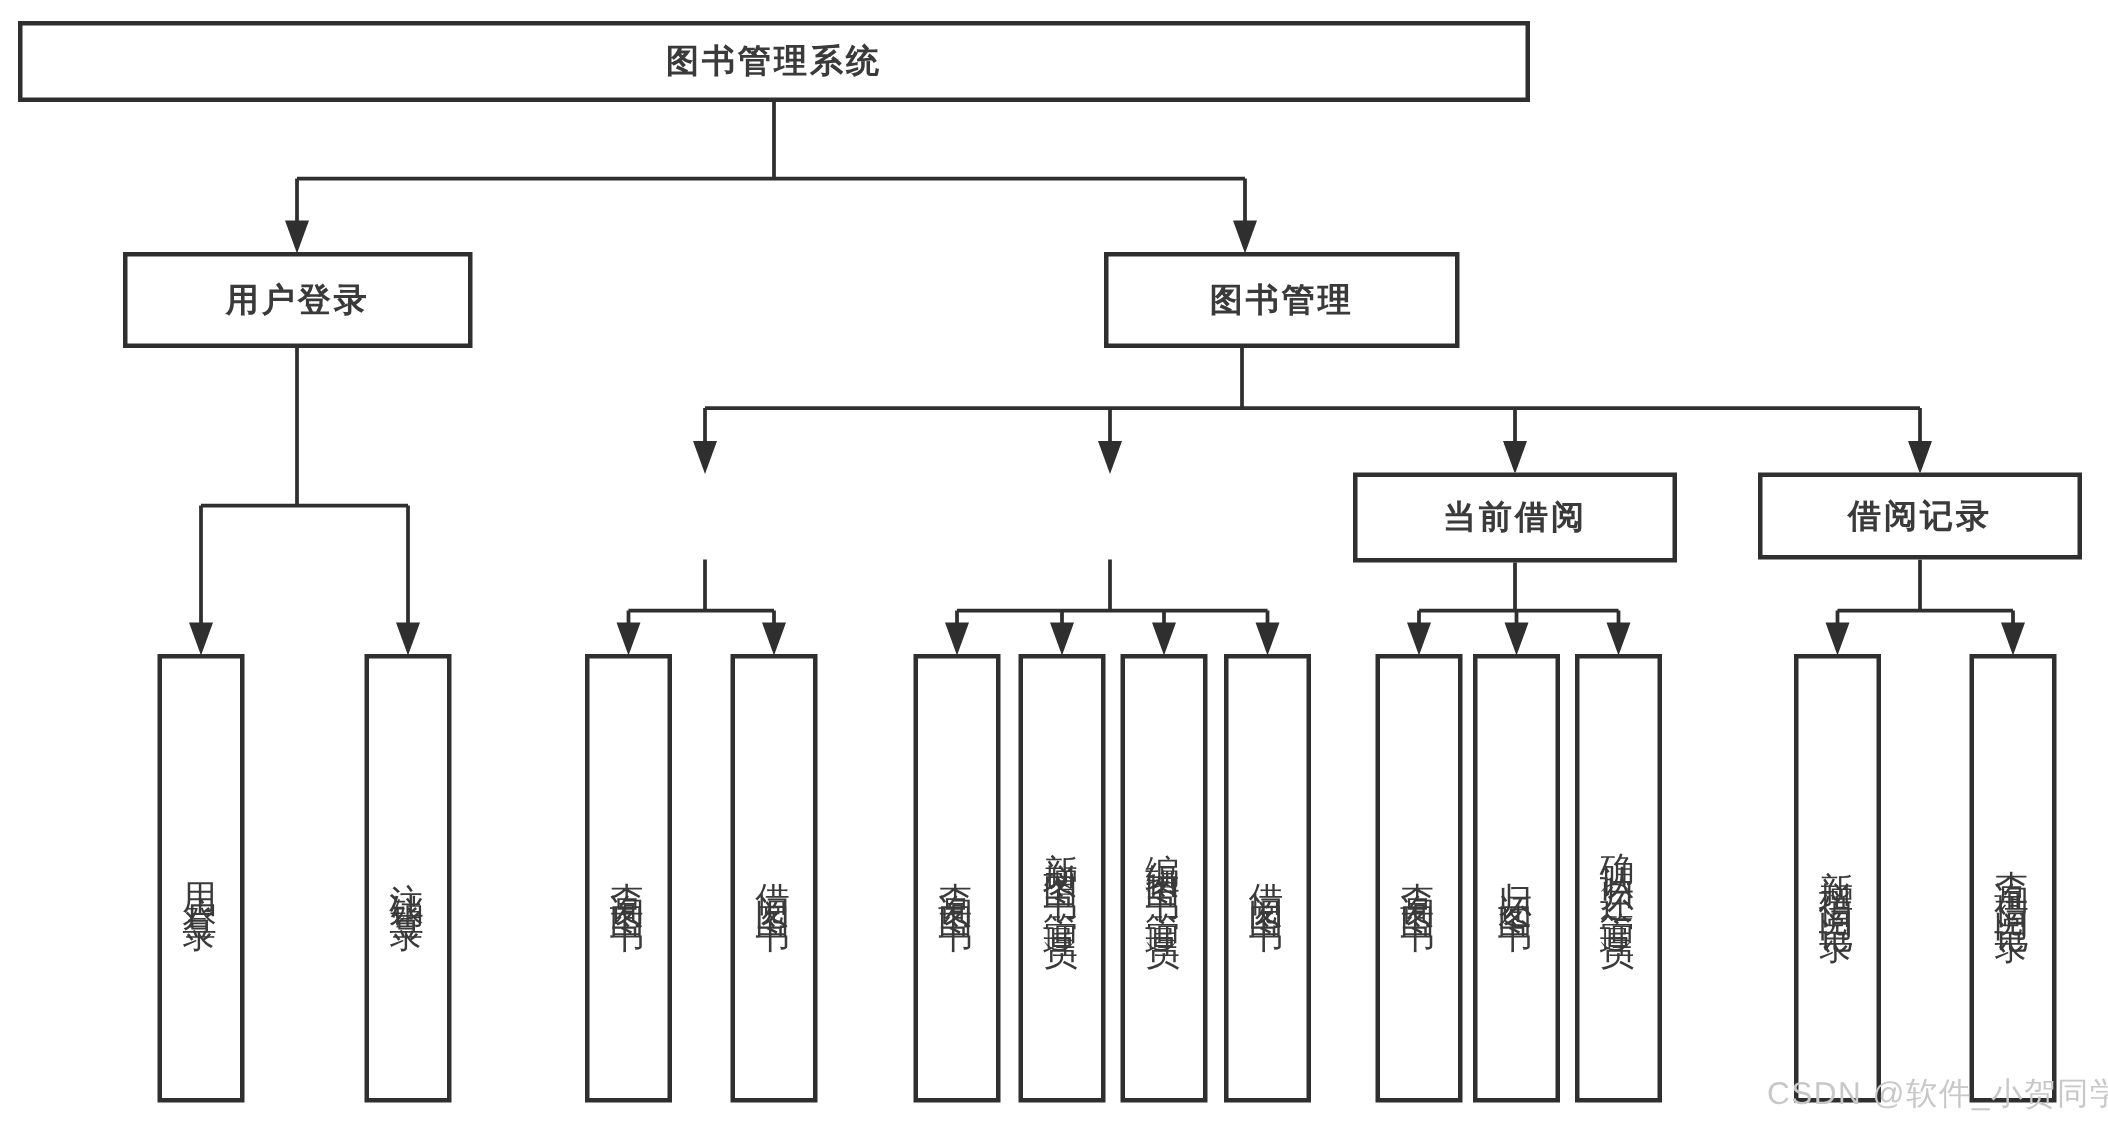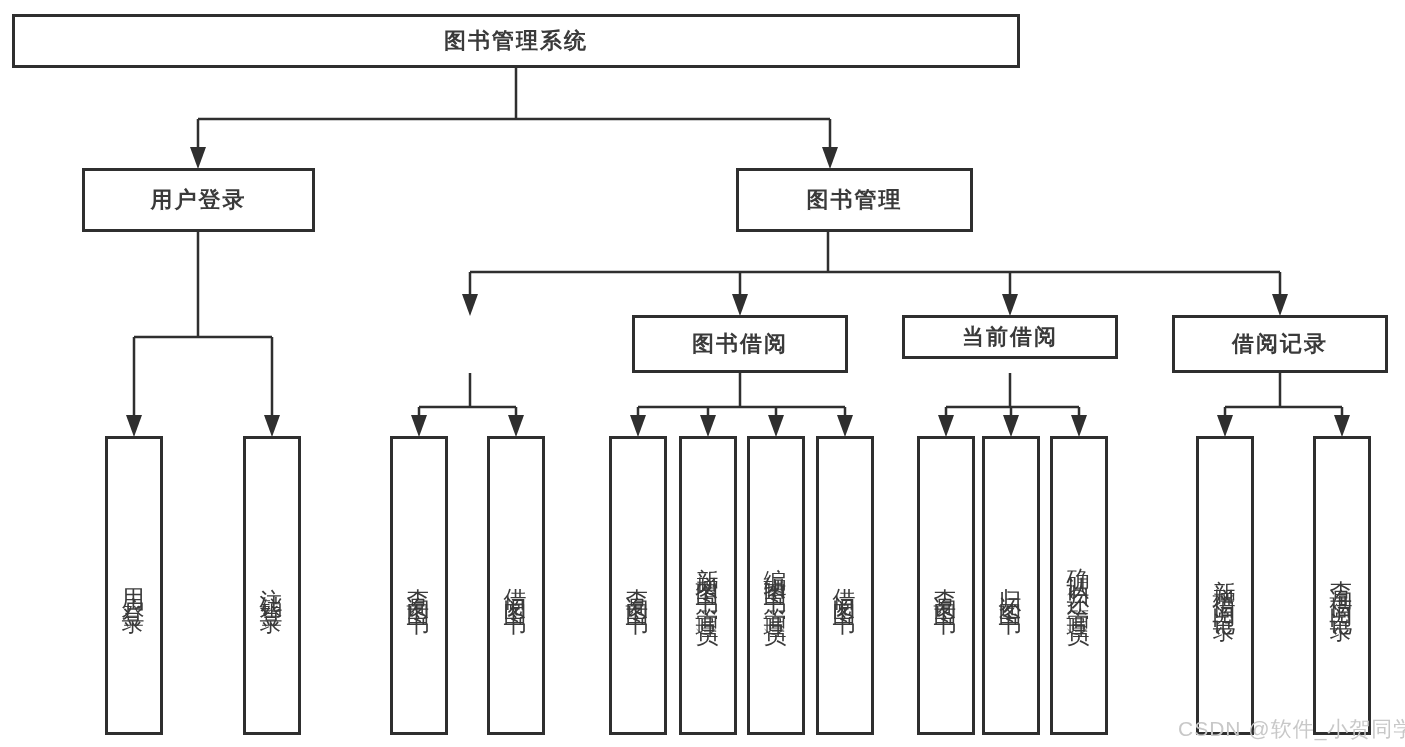--- a/index.html
+++ b/index.html
@@ -87,22 +87,21 @@
       <polygon points="1217,415 1233,415 1225,437"></polygon>
       <polygon points="1334,415 1350,415 1342,437"></polygon>
     </g>
   </svg>
 
   <div class="node hbox" style="left:12px;top:14px;width:1008px;height:54px;">图书管理系统</div>
 
   <div class="node hbox" style="left:82px;top:168px;width:233px;height:64px;">用户登录</div>
   <div class="node hbox" style="left:708px;top:168px;width:237px;height:64px;margin-left:28px;">图书管理</div>
 
-  <div class="node hbox" style="left:632px;top:315px;width:216px;height:58px;">图书借阅</div>
-  <div class="node hbox" style="left:902px;top:315px;width:216px;height:44px;">当前借阅</div>
+  <div class="node hbox" style="left:902px;top:315px;width:216px;height:60px;">当前借阅</div>
   <div class="node hbox" style="left:1172px;top:315px;width:216px;height:58px;">借阅记录</div>
 
   <div class="node vbox" style="left:105px;top:436px;width:58px;height:299px;">用户登录</div>
   <div class="node vbox" style="left:243px;top:436px;width:58px;height:299px;">注销登录</div>
 
   <div class="node vbox" style="left:390px;top:436px;width:58px;height:299px;">查询图书</div>
   <div class="node vbox" style="left:487px;top:436px;width:58px;height:299px;">借阅图书</div>
 
   <div class="node vbox" style="left:609px;top:436px;width:58px;height:299px;">查询图书</div>
   <div class="node vbox" style="left:679px;top:436px;width:58px;height:299px;">新增图书（管理员）</div>

